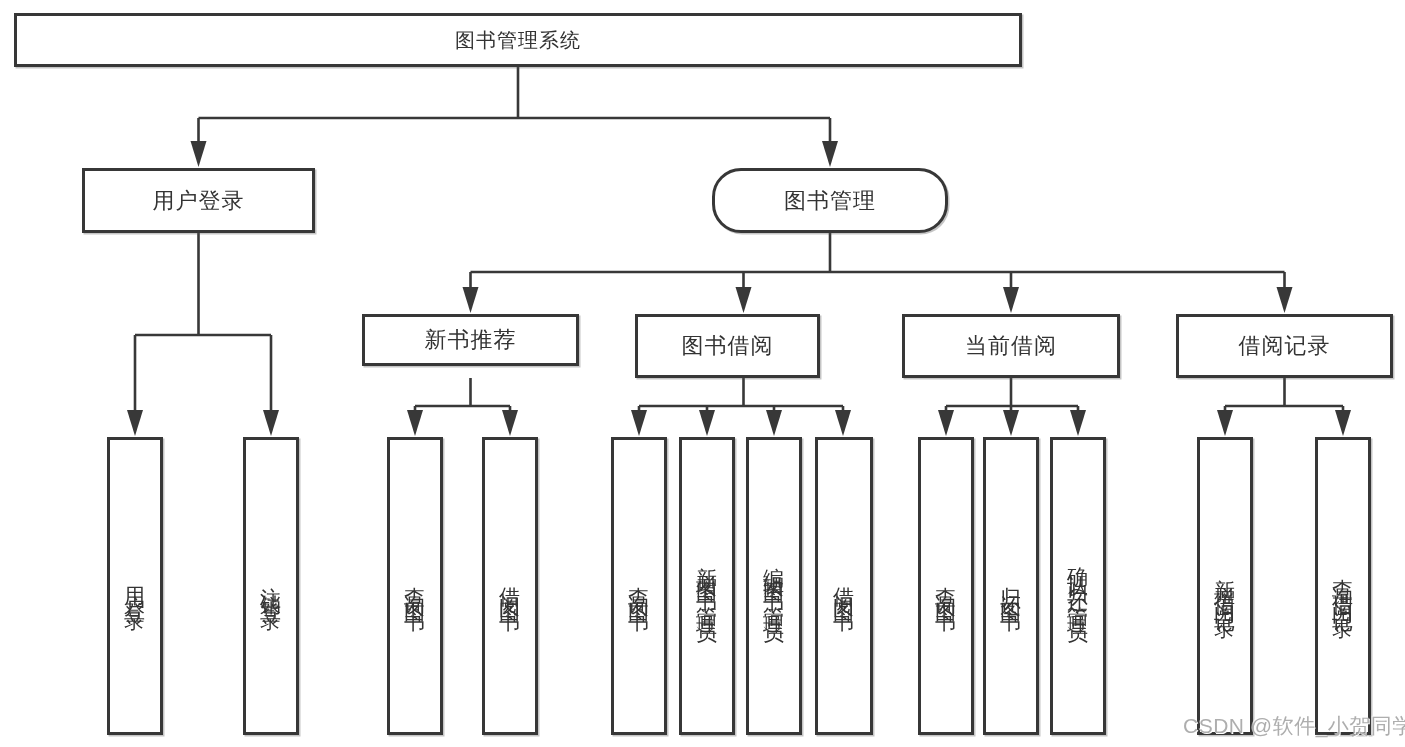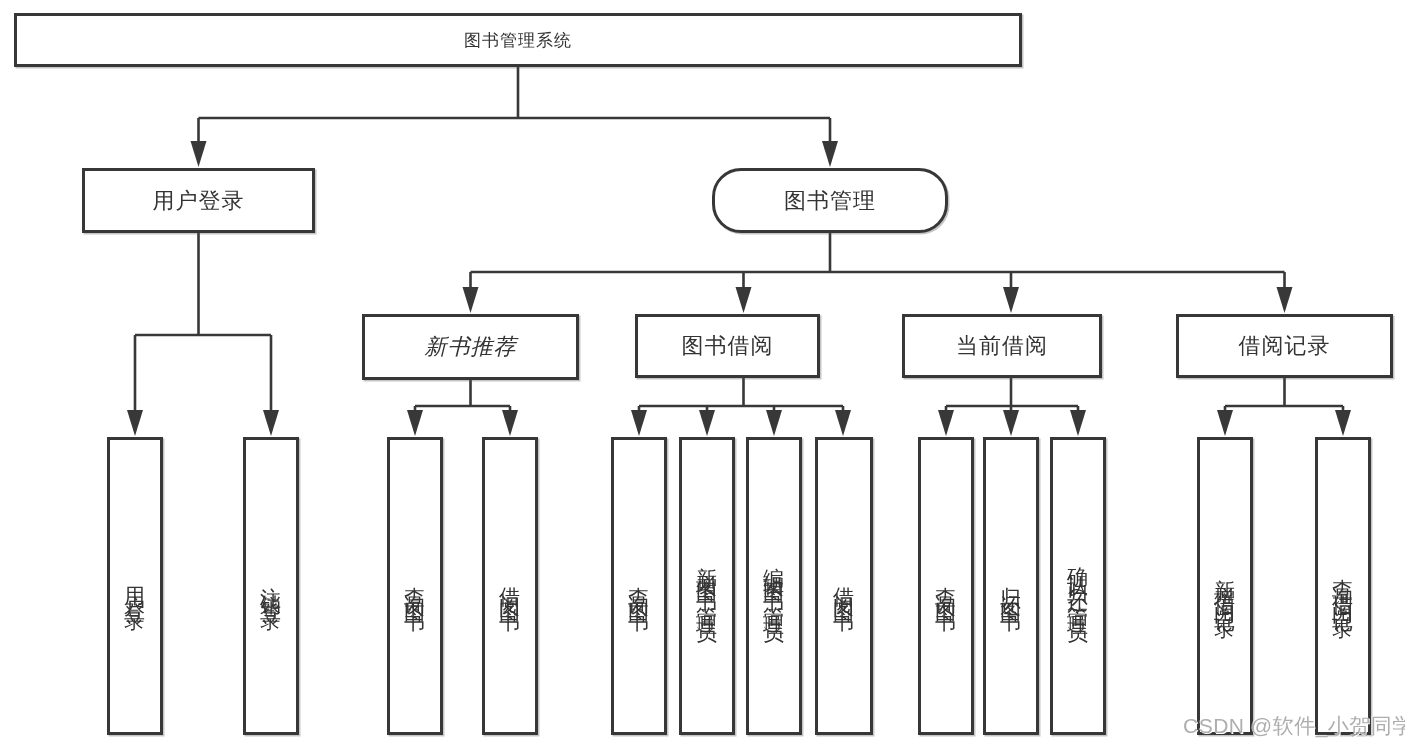--- a/index.html
+++ b/index.html
@@ -19,21 +19,21 @@
     box-shadow:1.5px 1.5px 0 rgba(90,90,90,.35);
     display:flex;align-items:center;justify-content:center;
     color:#333333;
     z-index:2;
   }
   .node .lbl{
     font-size:22px;
     letter-spacing:1px;
     white-space:nowrap;
   }
-  .node.root .lbl{font-size:17px;}
+  .node.root .lbl{font-size:20px;}
   .node.leaf .lbl{
     writing-mode:vertical-rl;
     text-orientation:mixed;
     font-size:21px;
     letter-spacing:8px;
     line-height:1;
     white-space:nowrap;
   }
   #watermark{
     position:absolute;
@@ -95,27 +95,27 @@
     <span class="lbl">图书管理系统</span>
   </div>
 
   <div class="node" style="left:82px;top:168px;width:233px;height:65px;">
     <span class="lbl">用户登录</span>
   </div>
   <div class="node" style="left:712px;top:168px;width:236px;height:65px;border-radius:29px;">
     <span class="lbl">图书管理</span>
   </div>
 
-  <div class="node" style="left:362px;top:314px;width:217px;height:66px;font-style:italic;">
+  <div class="node" style="left:362px;top:314px;width:217px;height:52px;">
     <span class="lbl">新书推荐</span>
   </div>
   <div class="node" style="left:635px;top:314px;width:185px;height:64px;">
     <span class="lbl">图书借阅</span>
   </div>
-  <div class="node" style="left:902px;top:314px;width:200px;height:64px;">
+  <div class="node" style="left:902px;top:314px;width:218px;height:64px;">
     <span class="lbl">当前借阅</span>
   </div>
   <div class="node" style="left:1176px;top:314px;width:217px;height:64px;">
     <span class="lbl">借阅记录</span>
   </div>
 
   <div class="node leaf" style="left:107px;top:437px;width:56px;height:298px;">
     <span class="lbl">用户登录</span>
   </div>
   <div class="node leaf" style="left:243px;top:437px;width:56px;height:298px;">

